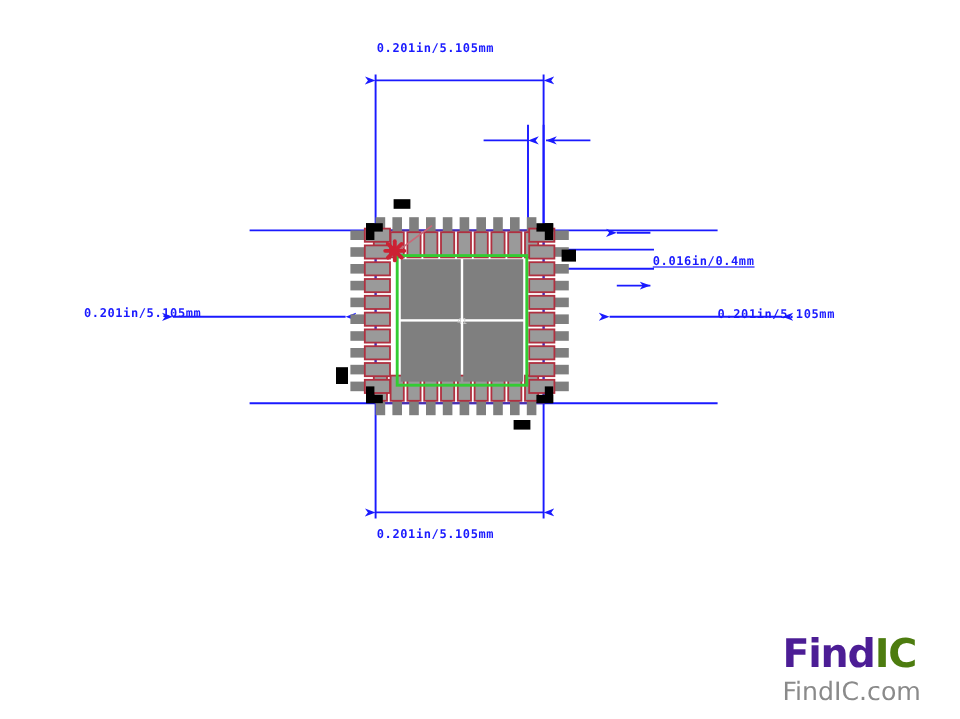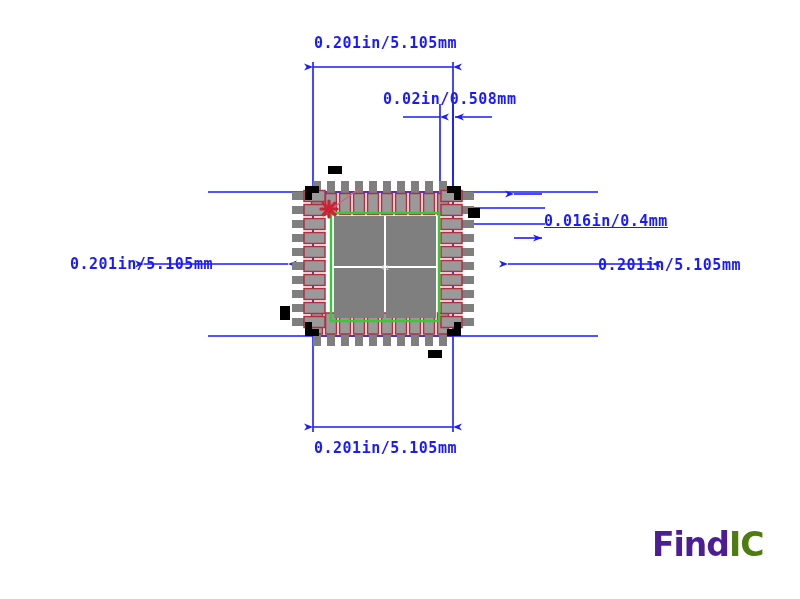--- a/index.html
+++ b/index.html
@@ -9,21 +9,21 @@
     font-family:"DejaVu Sans Mono","Liberation Mono",monospace;
     overflow:hidden;
     position:relative;
   }
   #stage{position:absolute;left:0;top:0;width:800px;height:599px;}
   svg.draw{position:absolute;left:0;top:0;width:800px;height:599px;}
   .dimtext{
     position:absolute;
     color:#1a1aff;
     font-family:"DejaVu Sans Mono","Liberation Mono",monospace;
-    font-size:15px;
+    font-size:10px;
     font-weight:bold;
     letter-spacing:0.5px;
     white-space:nowrap;
     line-height:1;
   }
   
   #logo{
     position:absolute;
     left:652px;top:528px;
     width:140px;height:62px;
@@ -305,27 +305,27 @@
           <rect x="305" y="322" width="7" height="14"></rect>
         <rect x="447" y="329" width="14" height="7"></rect>
           <rect x="454" y="322" width="7" height="14"></rect>
       </g>
 
     </g>
   </svg>
 
   <div class="dimtext" style="left:314px;top:36px;">0.201in/5.105mm</div>
 
-  <div class="dimtext" style="left:383px;top:92px;">0.02in/0.508mm</div>
 
   <div class="dimtext" style="left:70px;top:257px;">0.201in/5.105mm</div>
 
   <div class="dimtext" style="left:598px;top:258px;">0.201in/5.105mm</div>
 
   <div class="dimtext" style="left:544px;top:214px;text-decoration:underline;">0.016in/0.4mm</div>
 
   <div class="dimtext" style="left:314px;top:441px;">0.201in/5.105mm</div>
 
   <div id="logo">
     <div class="line1"><span class="l-find">Find</span><span class="l-ic">IC</span></div>
+    <div class="line2">FindIC.com</div>
   </div>
 
 </div>
 
 </body></html>

